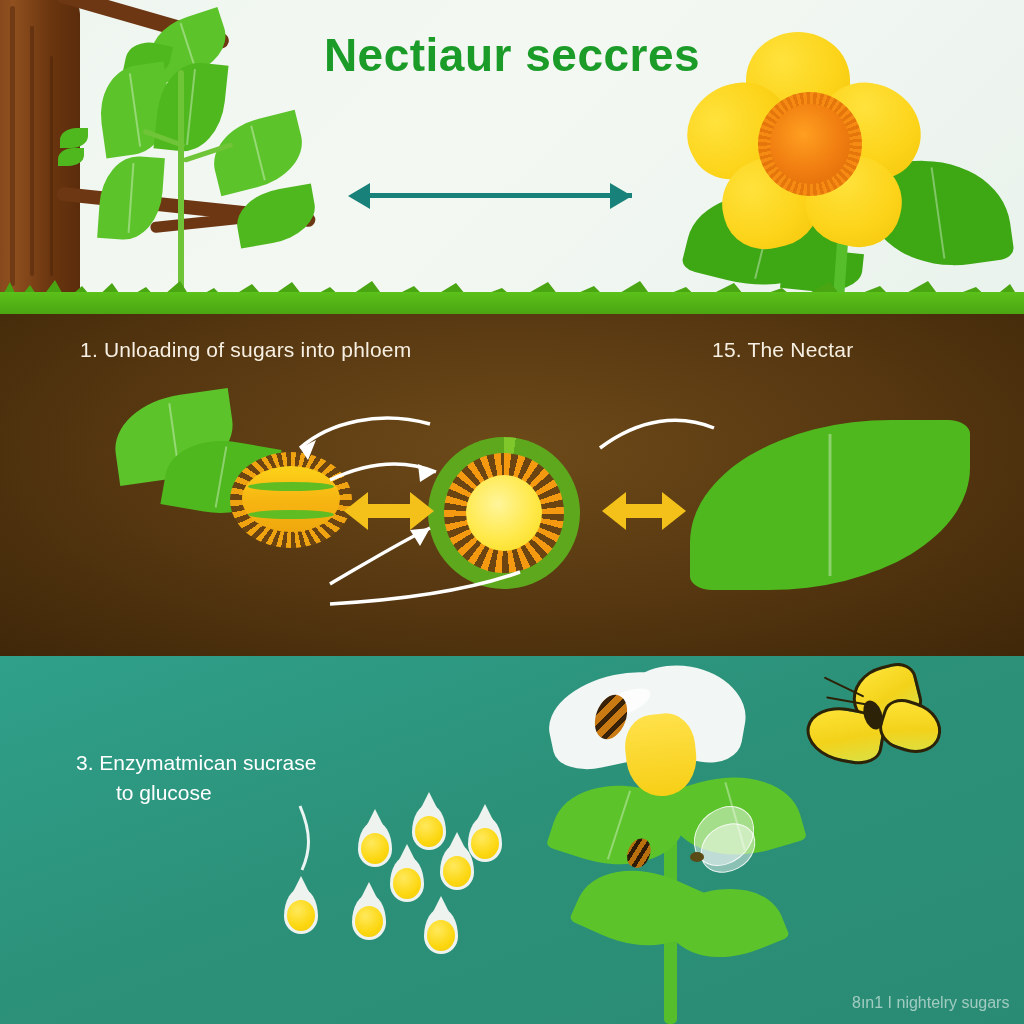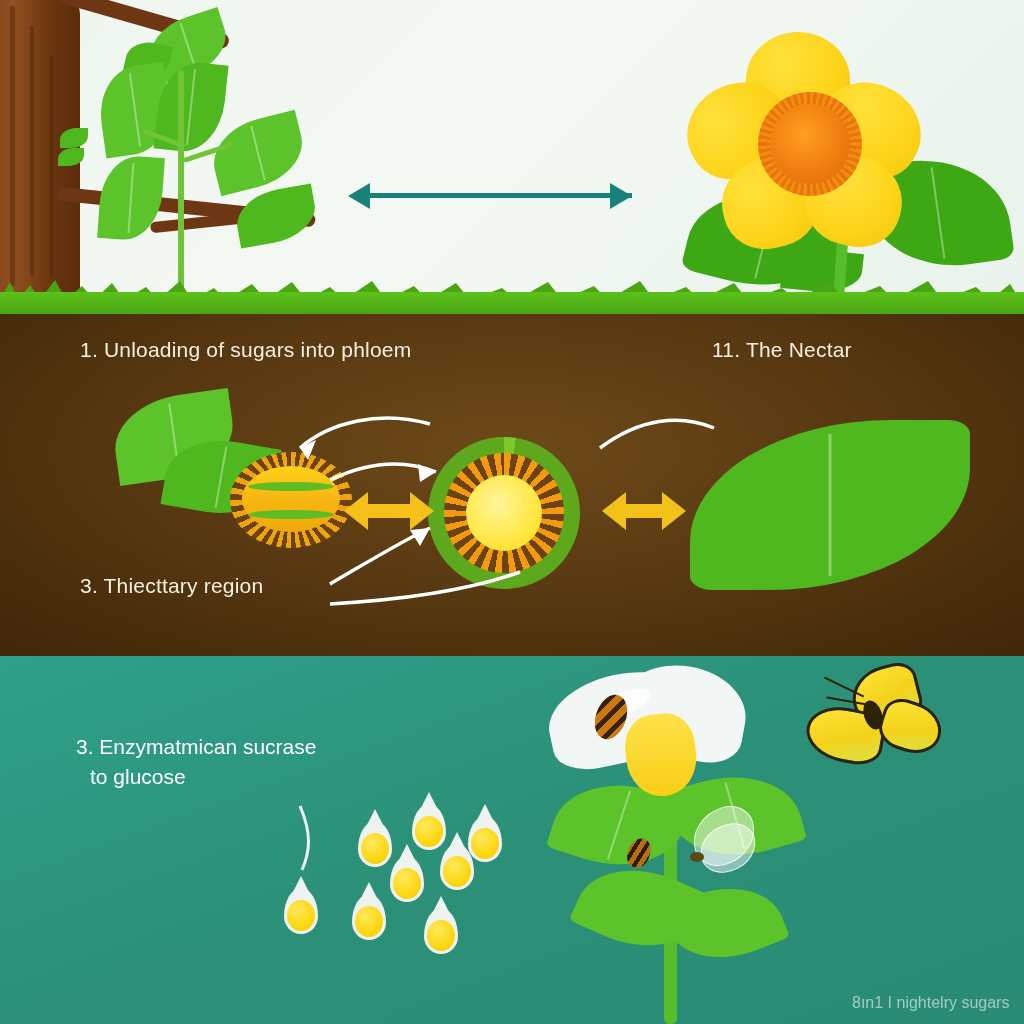--- a/index.html
+++ b/index.html
@@ -175,31 +175,31 @@
     <div class="core-fringe" style="left:758px;top:92px;width:104px;height:104px;"></div>
     <div class="flower-core" style="left:770px;top:104px;width:80px;height:80px;"></div>
 
     <div class="grass-tufts">
       <svg width="1024" height="24" viewBox="0 0 1024 24">
         <path d="M0 24 L10 6 L18 24 L30 9 L40 24 L55 4 L66 24 L82 10 L94 24 L112 7 L124 24 L146 11 L158 24 L180 5 L192 24 L214 12 L226 24 L252 8 L266 24 L292 6 L306 24 L330 11 L344 24 L372 5 L386 24 L414 10 L428 24 L456 7 L470 24 L502 12 L516 24 L548 6 L562 24 L594 10 L608 24 L640 5 L654 24 L686 11 L700 24 L734 7 L748 24 L782 12 L796 24 L830 6 L844 24 L880 10 L894 24 L928 5 L942 24 L976 11 L990 24 L1010 8 L1020 24 Z" fill="#4aa512"></path>
       </svg>
     </div>
     <div class="grass-line"></div>
 
+    <div class="title">Nectiaur seccres</div>
 
     <div class="arrow-top"></div>
     <div class="arrow-head left"></div>
     <div class="arrow-head right"></div>
   </div>
 
   <div class="band-soil">
 
     <div class="soil-label" style="left:80px;top:24px;">1.  Unloading of sugars into phloem</div>
-    <div class="soil-label" style="left:712px;top:24px;">11. The Nectar</div>
-    <div class="soil-label" style="left:80px;top:260px;">3.  Thiecttary region</div>
+    <div class="soil-label" style="left:712px;top:24px;">15. The Nectar</div>
 
     <div class="leaf" style="left:114px;top:82px;width:120px;height:82px;transform:rotate(-8deg);">
         <span class="leaf-vein"></span>
       </div>
     <div class="leaf mid" style="left:166px;top:126px;width:110px;height:74px;transform:rotate(10deg);">
         <span class="leaf-vein"></span>
       </div>
 
     <div class="spiky-oval" style="top:138px;"></div>
     <div class="oval-body" style="top:152px;"></div>
@@ -234,23 +234,23 @@
     </svg>
 
     <div class="callout">
       <span>Nectary region</span>
     </div>
     <div class="callout-tip"></div>
   </div>
 
   <div class="band-teal">
 
-    <div class="teal-label" style="left:76px;top:76px;">
+    <div class="teal-label" style="left:76px;top:92px;">
       <div>3.  Enzymatmican sucrase</div>
-      <div style="margin-left:14px;">to glucose</div>
+      <div style="margin-left:40px;">to glucose</div>
     </div>
     <div class="teal-caption" style="left:852px;top:338px;">8ın1 I nightelry sugars</div>
 
     <svg width="1024" height="368" style="position:absolute;left:0;top:0;">
       <path d="M300 150 C 312 178 310 196 302 214" stroke="#fff" stroke-width="3" fill="none" opacity="0.9"></path>
     </svg>
 
     <div class="drop" style="left:358px;top:165px;">
         <span class="drop-in"></span>
       </div>

